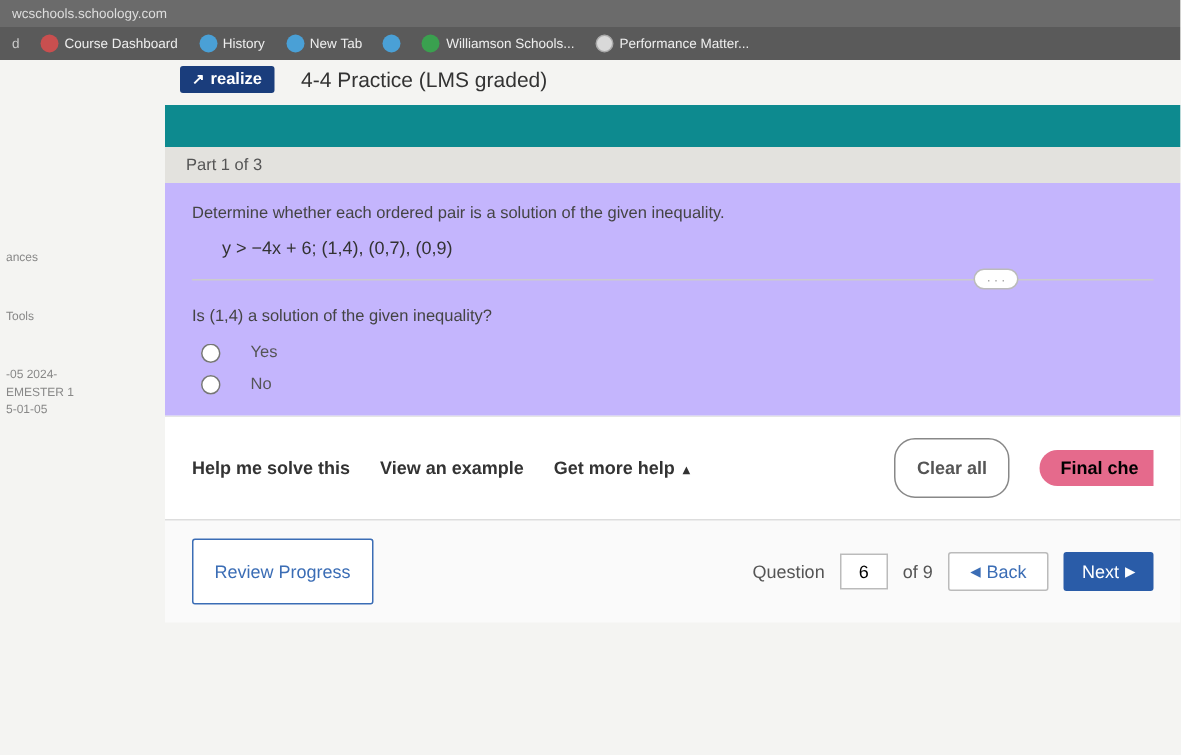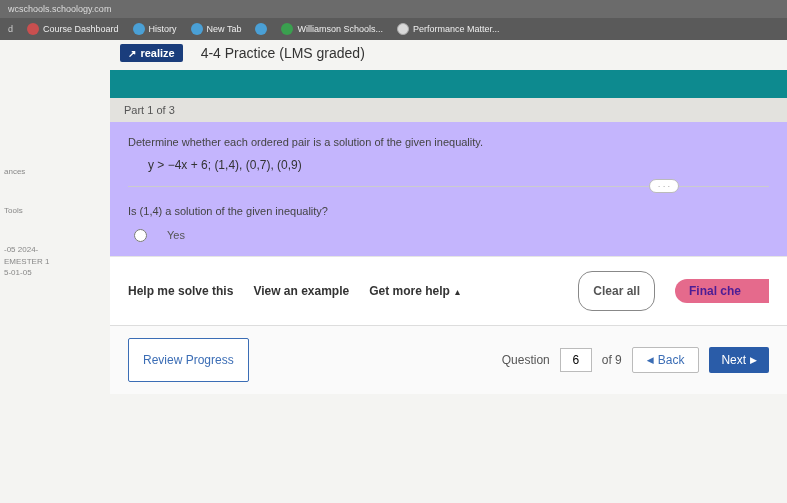--- a/index.html
+++ b/index.html
@@ -22,21 +22,21 @@
 .expr{font-size:12px;color:#333;margin:0 0 14px 20px}
 .divider-wrap{position:relative;height:1px;background:#ccc;margin:0 0 18px}
 .pill{position:absolute;right:90px;top:-7px;background:#fff;border:1px solid #bbb;border-radius:8px;width:30px;height:14px;display:flex;align-items:center;justify-content:center;font-size:8px;color:#999;cursor:pointer}
 .question{font-size:11px;color:#444;margin-bottom:12px}
 .opts{margin-left:6px}
 .opt{display:flex;align-items:flex-start;gap:20px;margin-bottom:8px;font-size:11px;color:#555}
 .opt input{cursor:pointer}
 .help-row{display:flex;align-items:center;gap:20px;padding:14px 18px;background:#fff;margin-left:40px;border-top:1px solid #e5e5e5;font-size:12px;color:#333;font-weight:bold}
 .help-row .hl{cursor:pointer}
 .clear-btn{margin-left:auto;border:1.5px solid #888;border-radius:14px;padding:12px 14px;font-size:12px;color:#555;background:#fff;cursor:pointer;font-weight:bold}
-.final-btn{background:#e56a8c;color:#4c1d95;border:none;border-radius:14px 0 0 14px;padding:5px 28px 5px 14px;font-size:12px;cursor:pointer;font-weight:bold}
+.final-btn{background:#e56a8c;color:#000000;border:none;border-radius:14px 0 0 14px;padding:5px 10px 5px 14px;font-size:12px;cursor:pointer;font-weight:bold}
 .nav-row{display:flex;align-items:center;padding:12px 18px;background:#fafafa;margin-left:40px;border-top:1px solid #ddd;font-size:12px;color:#555}
 .review-btn{border:1px solid #3b6db5;color:#3b6db5;background:#fff;padding:14px 14px;font-size:12px;cursor:pointer;border-radius:2px}
 .q-group{margin-left:auto;display:flex;align-items:center;gap:10px}
 .q-input{width:32px;height:24px;border:1px solid #bbb;text-align:center;font-size:12px}
 .back-btn{border:1px solid #bbb;background:#fff;color:#3b6db5;padding:5px 14px;font-size:12px;cursor:pointer;display:flex;align-items:center;gap:4px;border-radius:2px}
 .next-btn{background:#2a5ca8;color:#fff;border:none;padding:6px 12px;font-size:12px;cursor:pointer;display:flex;align-items:center;gap:4px;border-radius:2px}
 .tri{font-size:9px}
 </style>
 </head>
 <body>
@@ -102,20 +102,24 @@
     <div class="expr">y &gt; −4x + 6; (1,4), (0,7), (0,9)</div>
     <div class="divider-wrap">
       <span class="pill">· · ·</span>
     </div>
     <div class="question">Is (1,4) a solution of the given inequality?</div>
     <div class="opts">
       <label class="opt">
         <input type="radio" name="ans" style="">
         <span>Yes</span>
       </label>
+      <label class="opt">
+        <input type="radio" name="ans" style="">
+        <span>No</span>
+      </label>
     </div>
   </div>
 
   <div class="help-row">
     <span class="hl">Help me solve this</span>
     <span class="hl">View an example</span>
     <span class="hl">
       <span>Get more help</span>
       <span style="font-size:9px;margin-left:2px">▴</span>
     </span>

